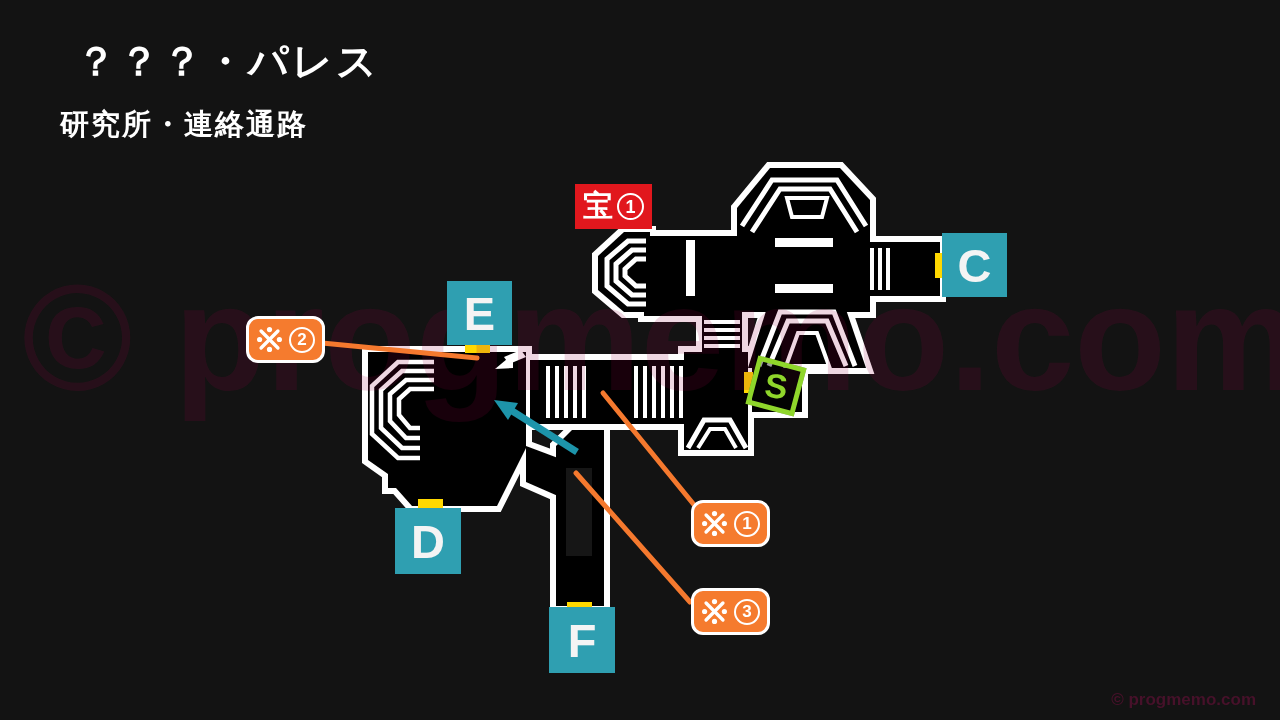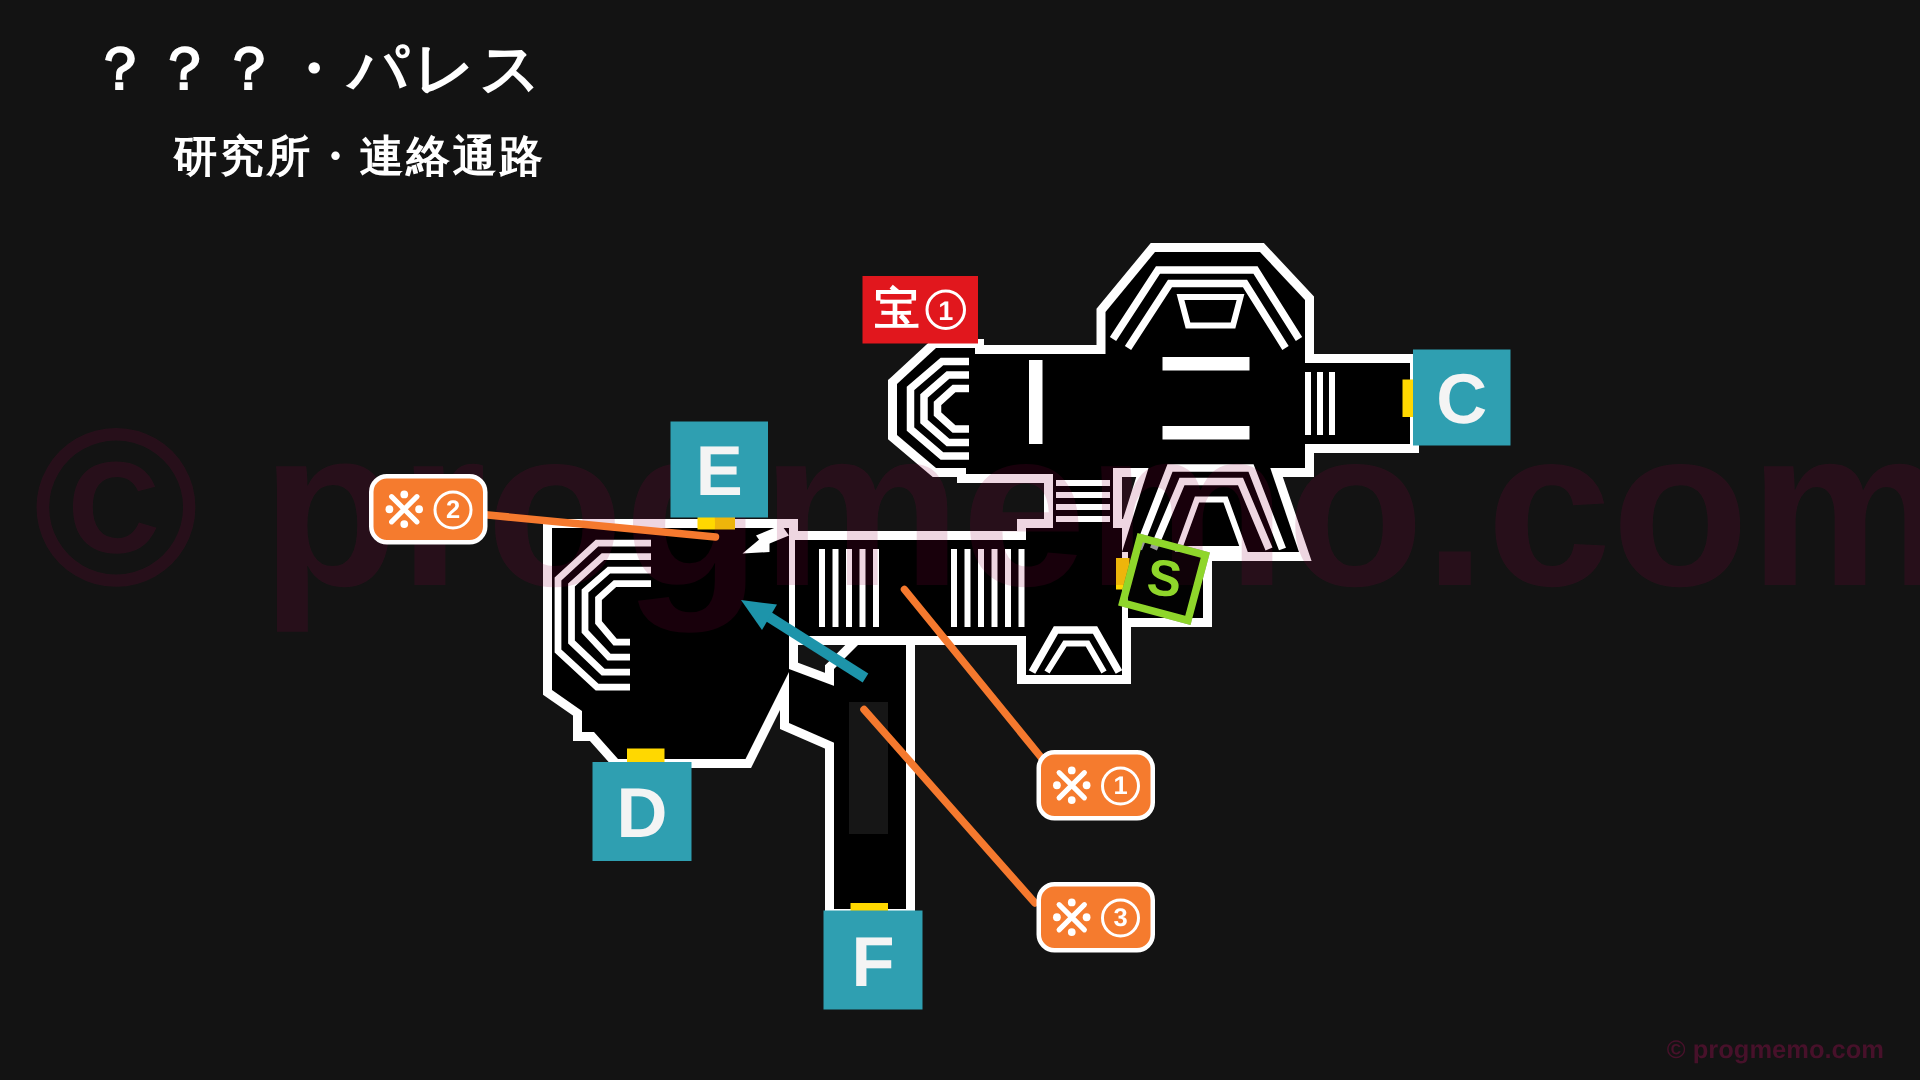--- a/index.html
+++ b/index.html
@@ -3,22 +3,22 @@
 <meta charset="utf-8">
 <style>
   html,body{margin:0;padding:0;background:#000;}
   .stage{
     position:relative;width:1280px;height:720px;overflow:hidden;
     background:#131313;font-family:"Liberation Sans",sans-serif;
   }
   .stage *{box-sizing:border-box;}
   
   .hdr{position:absolute;left:60px;top:18px;z-index:6;color:#fff;}
-  .hdr h1{margin:0;font-size:40px;font-weight:bold;letter-spacing:3px;}
-  .hdr h2{margin:12px 0 0 0;font-size:29px;font-weight:bold;letter-spacing:2px;text-align:right;}
+  .hdr h1{margin:16px;font-size:40px;font-weight:bold;letter-spacing:3px;}
+  .hdr h2{margin:12px 0 0 0;font-size:29px;font-weight:bold;letter-spacing:2px;}
   
   svg.map{position:absolute;left:0;top:0;z-index:1;}
   svg.overlay{position:absolute;left:0;top:0;z-index:3;pointer-events:none;}
   
   .watermark{
     position:absolute;left:22px;top:252px;z-index:2;width:1600px;
     font-size:150px;font-weight:bold;white-space:nowrap;
     color:rgba(150,0,70,0.16);letter-spacing:0px;pointer-events:none;
   }
   .copyright{

